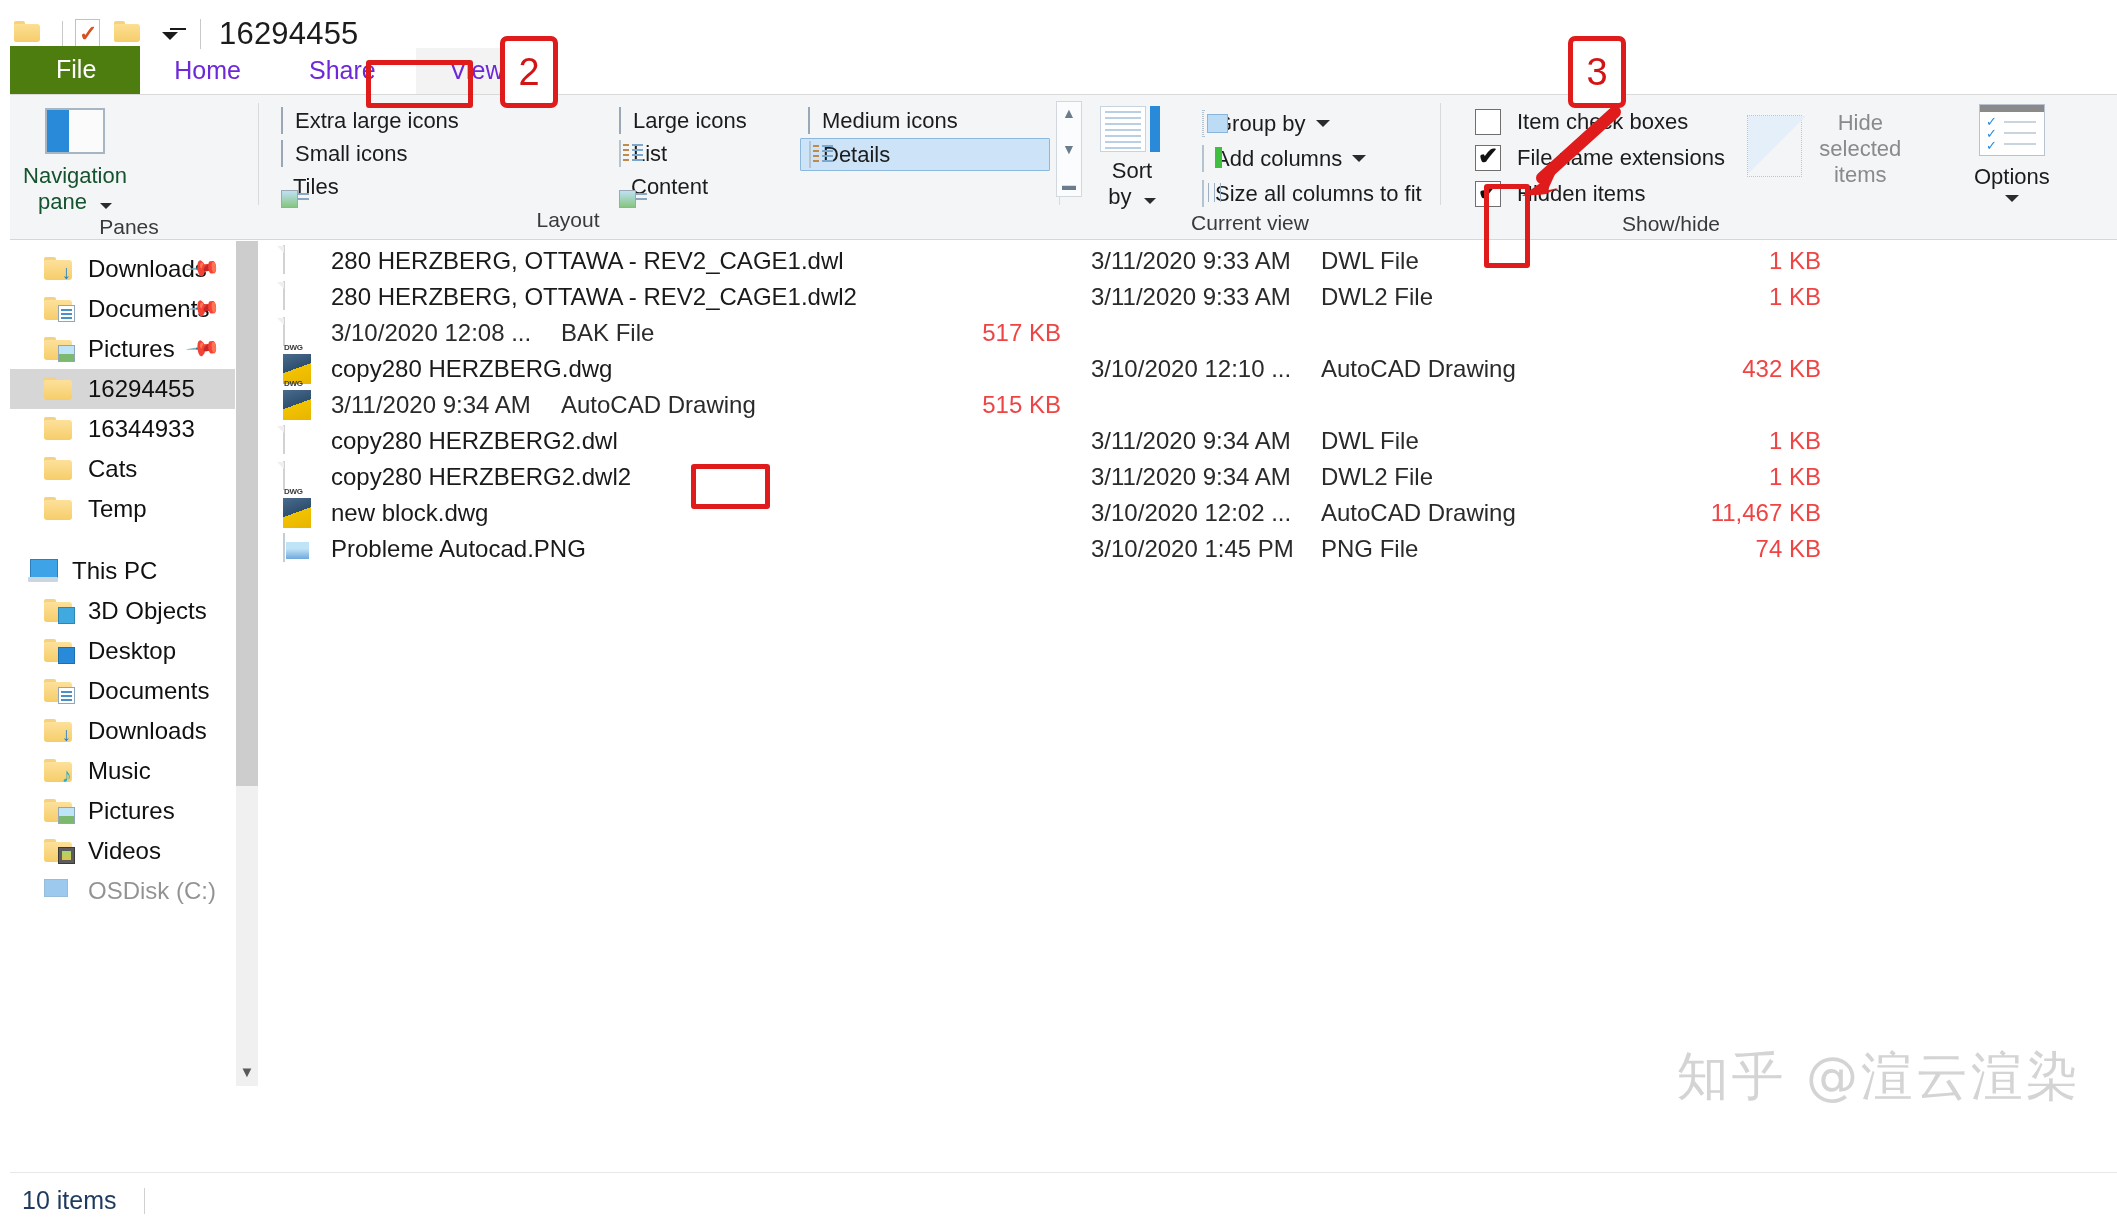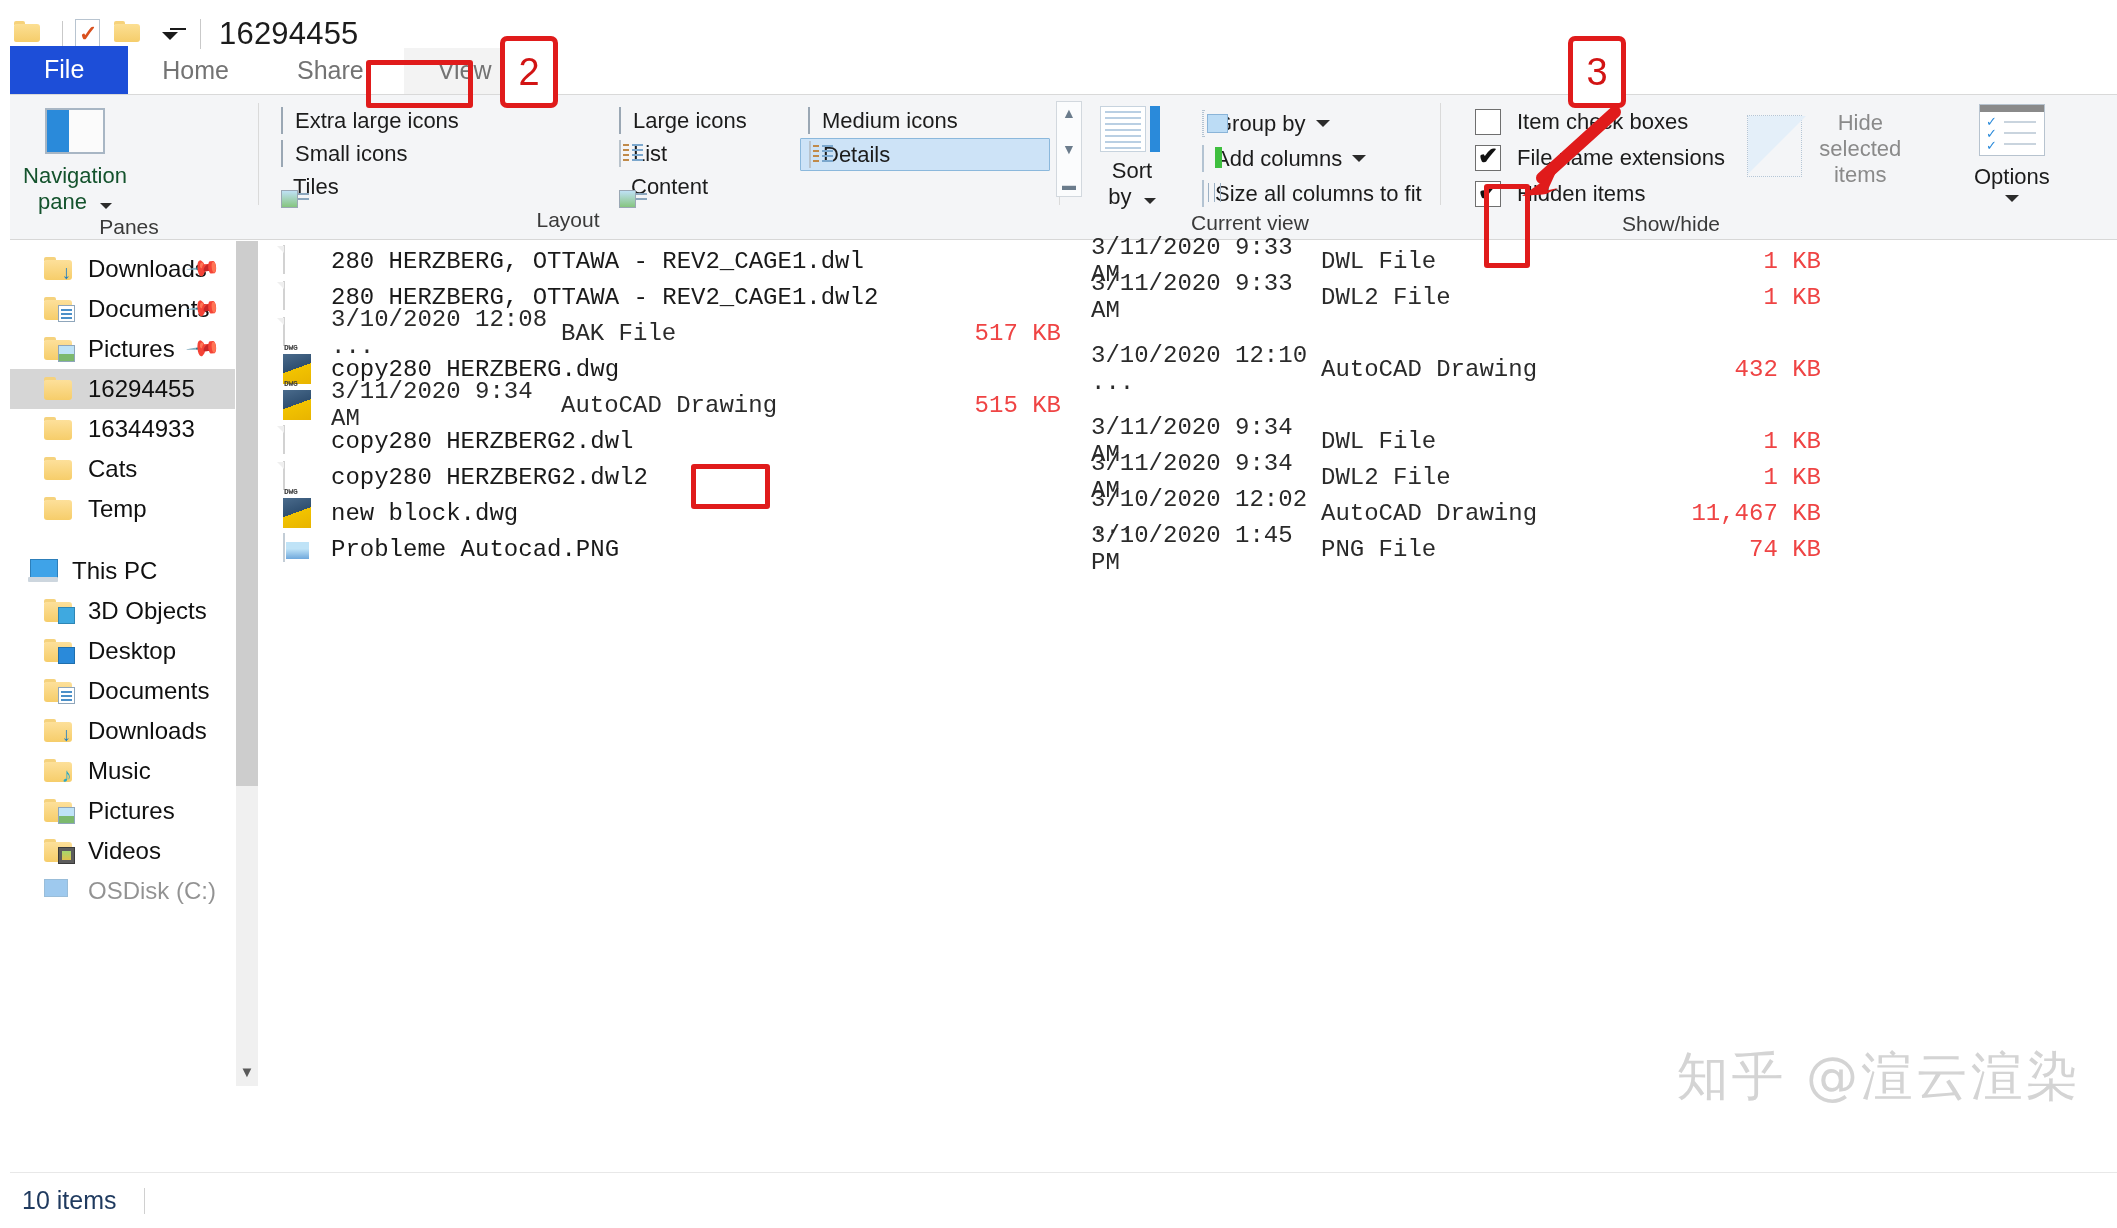--- a/index.html
+++ b/index.html
@@ -46,24 +46,24 @@
   .caretwrap{display:flex;flex-direction:column;align-items:center;margin-left:4px;}
   .title-sep { width:1px; height:30px; background:#c9c9c9; margin:0 18px 0 14px; }
   .window-title { font-size:31px; color:#1c1c1c; letter-spacing:0.2px; }
 
   
   .tabbar {
     position:absolute; left:0; top:48px; width:2117px; height:46px;
     display:flex; align-items:flex-end;
   }
   .tab {
-    font-size:25px; color:#737373; padding:8px 34px 10px 34px;
+    font-size:25px; color:#6d28d9; padding:8px 34px 10px 34px;
     line-height:28px; cursor:default;
   }
-  .tab.file { background:#1d4ed8; color:#ffffff; padding:9px 44px 11px 44px; }
+  .tab.file { background:#4d7c0f; color:#ffffff; padding:9px 44px 11px 56px; }
   .tab.view { background:#f3f3f3; }
 
   .ribbon-divider{
     position:absolute; left:0; top:94px; width:2117px; height:1px; background:#d9d9d9;
   }
 
   
   .ribbon {
     position:absolute; left:0; top:95px; width:2117px; height:145px;
     background:#f4f5f7; border-bottom:1px solid #d7d7d7;
@@ -180,21 +180,21 @@
   .pc-icon::after{content:"";position:absolute;left:0;top:18px;width:30px;height:5px;background:#cdd6de;border-radius:1px;}
   .nav-gap{ height:22px; }
   .nav-scrollbar{
     position:absolute; left:236px; top:241px; width:22px; height:845px; background:#f0f0f0;
   }
   .nav-thumb{ position:absolute; left:0; top:0; width:22px; height:545px; background:#cdcdcd;}
   .nav-arrow{ position:absolute; left:0; bottom:0; width:22px; height:28px; background:#f0f0f0;
     color:#5a5a5a; font-size:15px; text-align:center; line-height:28px;}
 
   
-  .filelist{ position:absolute; left:259px; top:241px; width:1858px; height:845px; background:#fff;font-family:Liberation Mono, monospace; }
+  .filelist{ position:absolute; left:259px; top:241px; width:1858px; height:845px; background:#fff; }
   .frow{ position:relative; height:36px; display:flex; align-items:center; font-size:24px; color:#1a1a1a; }
   .frow .ficon{ width:30px; height:30px; margin:0 18px 0 24px; flex:none; position:relative; }
   .fname{ width:760px; white-space:nowrap; overflow:hidden; }
   .fdate{ width:230px; color:#2a2a2a; }
   .ftype{ width:280px; color:#2a2a2a; }
   .fsize{ width:220px; color:#ef4444; text-align:right; }
   
   .ic-blank{ width:24px;height:30px;background:#fff;border:1px solid #d2d2d2; position:relative;}
   .ic-blank::after{content:"";position:absolute;right:0;top:0;border-top:7px solid #efefef;border-left:7px solid transparent;}
   .ic-dwg{ width:28px;height:30px; position:relative; }

